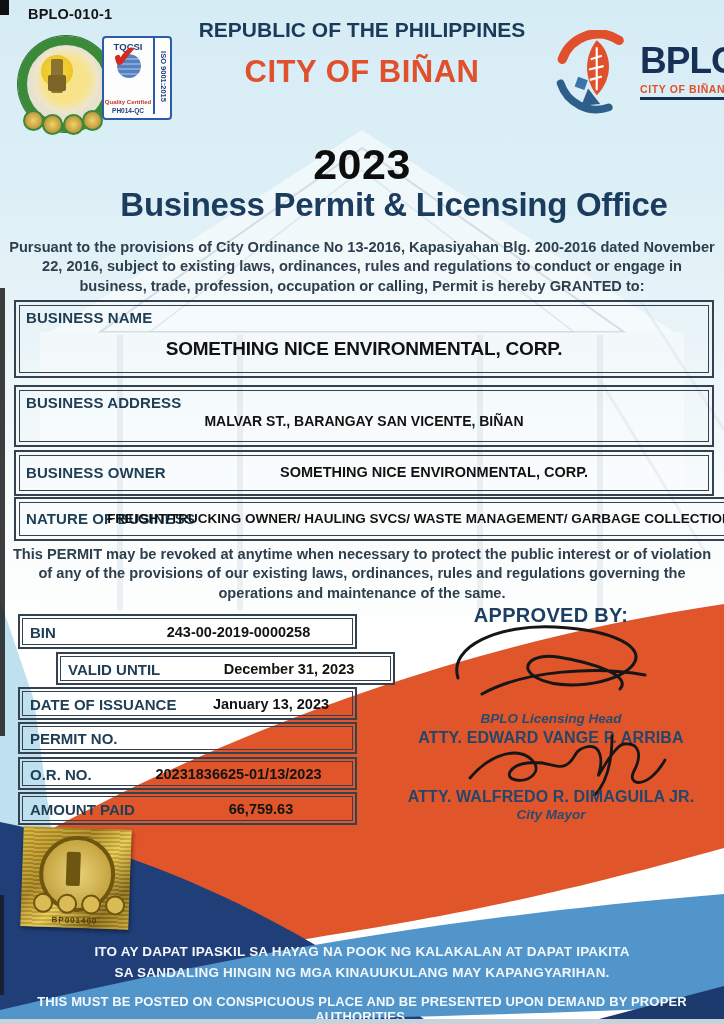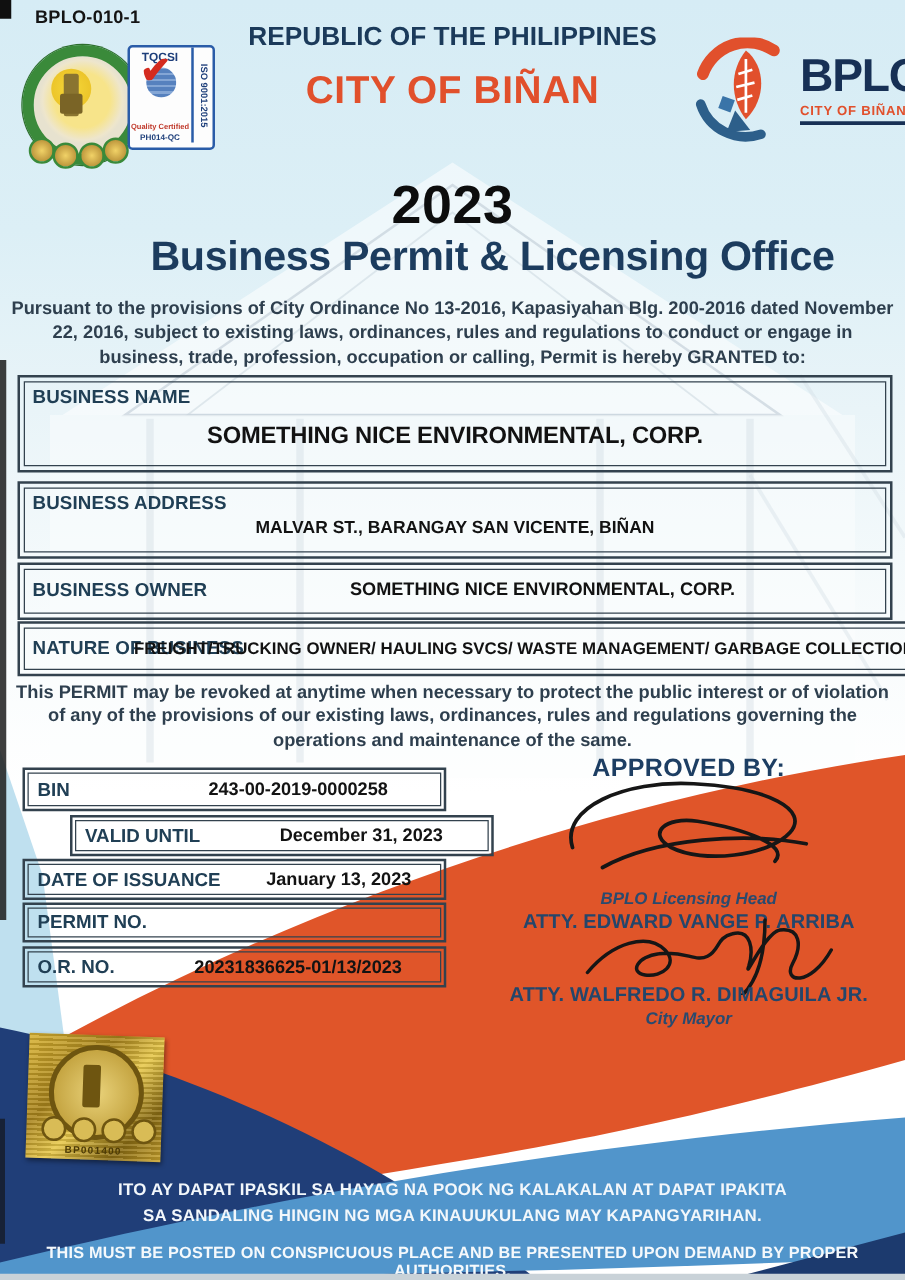--- a/index.html
+++ b/index.html
@@ -194,20 +194,24 @@
     <div class="dlabel">DATE OF ISSUANCE</div>
     <div class="dvalue" style="left:175px;">January 13, 2023</div>
   </div>
   <div class="drow" style="top:722px;height:28px;">
     <div class="dlabel">PERMIT NO.</div>
   </div>
   <div class="drow" style="top:757px;height:29px;">
     <div class="dlabel">O.R. NO.</div>
     <div class="dvalue">20231836625-01/13/2023</div>
   </div>
+  <div class="drow" style="top:792px;height:29px;">
+    <div class="dlabel">AMOUNT PAID</div>
+    <div class="dvalue" style="left:155px;">66,759.63</div>
+  </div>
 
   <div class="abs approval">
     <div class="approve-heading">APPROVED BY:</div>
 
     <div class="sig" style="left:55px;top:14px;">
       <svg width="245" height="82" viewBox="0 0 245 82">
         <path d="M18,60 C8,28 60,6 115,9 C175,12 208,30 192,48 C175,67 122,73 97,60 C77,49 92,35 118,39 C155,45 192,58 180,71 M42,76 C85,52 158,48 205,57" fill="none" stroke="#161616" stroke-width="3" stroke-linecap="round"></path>
       </svg>
     </div>
     <div class="sg-name" style="top:88px;margin-top:37px;">ATTY. EDWARD VANGE P. ARRIBA</div>

